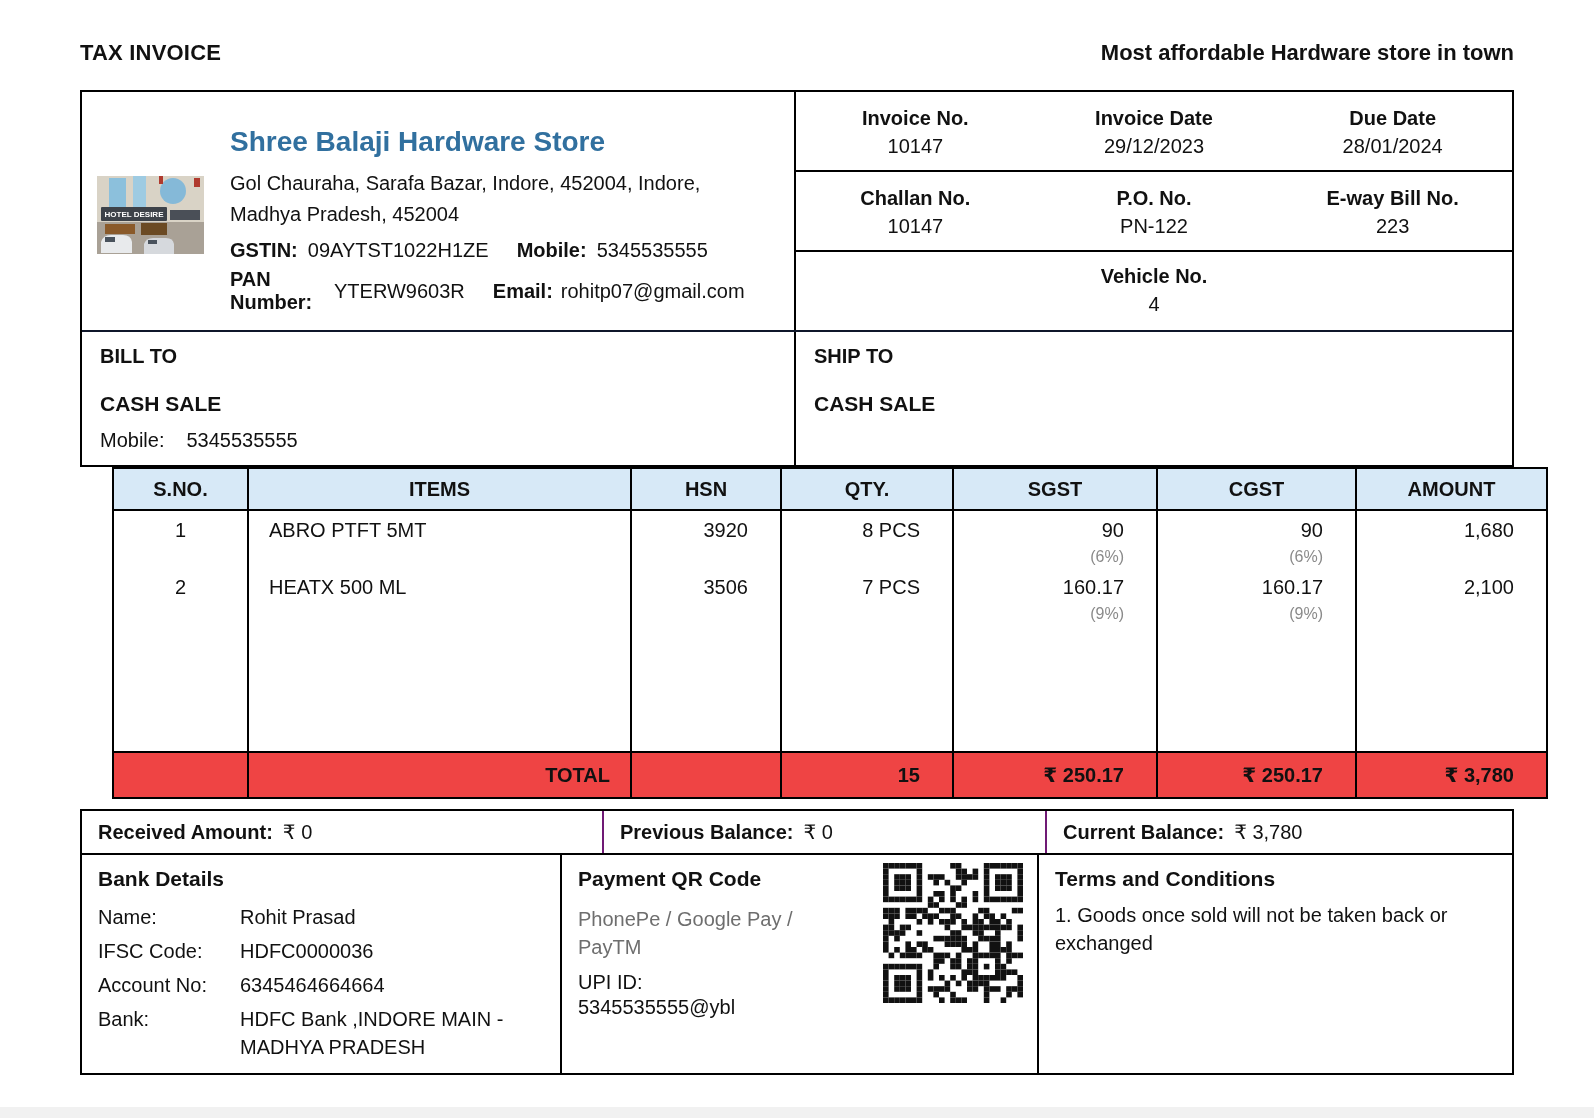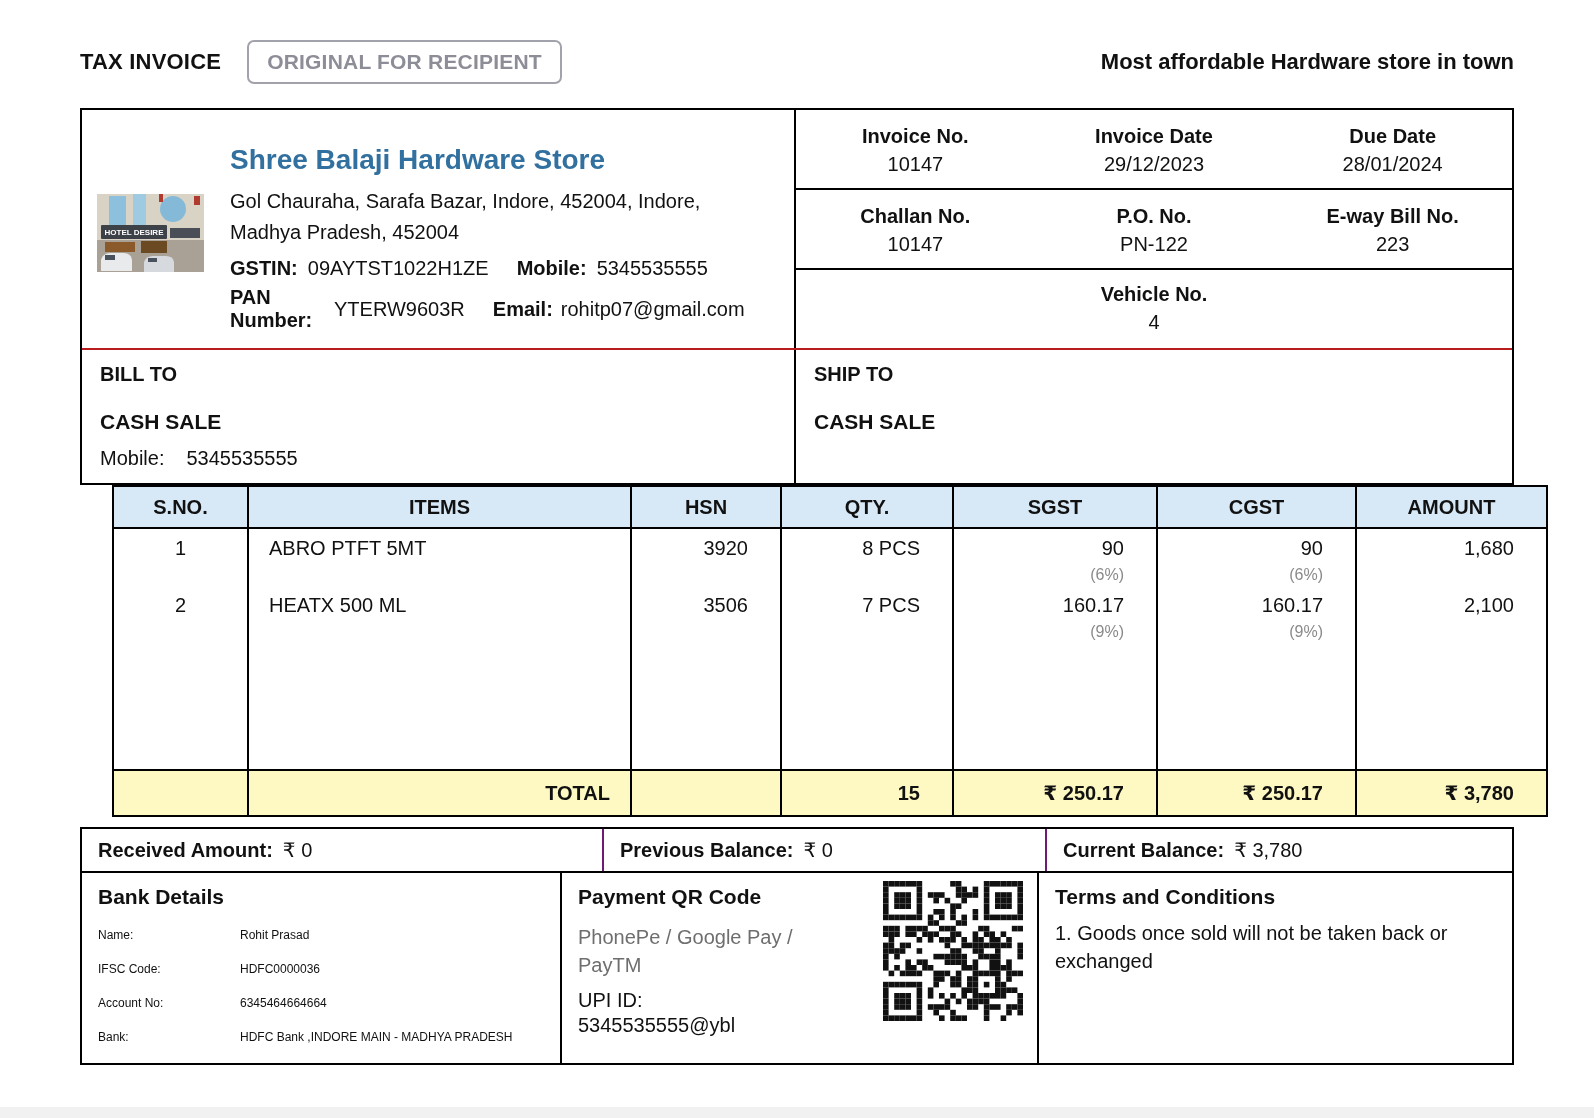--- a/index.html
+++ b/index.html
@@ -38,21 +38,21 @@
   .seller-line .val { margin-left:10px; }
   .seller-line .lbl2 { font-weight:bold; margin-left:28px; }
   .pan-lbl { font-weight:bold; width:94px; line-height:23px; font-size:20px; }
   .meta-pane { border-left:2px solid #000; display:grid; grid-template-rows:80px 80px 1fr; }
   .meta-row { display:grid; grid-template-columns:1fr 1fr 1fr; border-bottom:2px solid #000; }
   .meta-cell { text-align:center; padding-top:15px; }
   .meta-label { font-size:20px; font-weight:bold; }
   .meta-value { font-size:20px; margin-top:5px; }
   .vehicle-cell { text-align:center; padding-top:13px;border-radius:21px; }
 
-  .party-section { display:grid; grid-template-columns:712px 1fr; border-top:2px solid #b91c1c; min-height:120px; }
+  .party-section { display:grid; grid-template-columns:712px 1fr; border-top:2px solid #0f172a; min-height:120px; }
   .party-cell { padding:13px 18px; }
   .party-cell.ship { border-left:2px solid #000; }
   .party-heading { font-size:20px; font-weight:bold; }
   .party-name { font-size:21px; font-weight:bold; margin-top:24px; }
   .party-mobile { display:flex; font-size:20px; margin-top:13px; }
   .party-mobile .val { margin-left:22px; }
 
   
   table.items { margin:0 112px; width:1434px; border-collapse:collapse; border:2px solid #000; table-layout:fixed; }
   table.items th {
@@ -60,54 +60,53 @@
     height:42px; border:2px solid #000; text-align:center;
   }
   table.items td { border-left:2px solid #000; border-right:2px solid #000; vertical-align:top; font-size:20px; }
   tr.item-row td { padding-top:8px; height:58px; }
   td.c-center { text-align:center; }
   td.c-left { text-align:left; padding-left:20px; }
   td.c-right { text-align:right; padding-right:32px; }
   .pct { color:#8a8a8a; font-size:16px; margin-top:6px; }
   tr.filler-row td { height:126px; }
   tr.total-row td {
-    background:#fef9c3; border-top:2px solid #000;
+    background:#ef4444; border-top:2px solid #000;
     font-weight:bold; height:46px; vertical-align:middle; padding-top:0;
   }
 
   
   .boxB { margin:10px 80px 0 80px; border:2px solid #000; }
   .summary-row { display:grid; grid-template-columns:520px 443px 1fr; border-bottom:2px solid #000; }
   .summary-cell { padding:9px 16px; display:flex; align-items:baseline; font-size:20px; }
   .summary-cell + .summary-cell { border-left:2px solid #701a75; }
   .summary-cell .lbl { font-weight:bold; }
   .summary-cell .val { margin-left:10px; }
   .bottom-row { display:grid; grid-template-columns:478px 477px 1fr; min-height:188px; }
   .bottom-cell { padding:12px 16px; }
   .bottom-cell + .bottom-cell { border-left:2px solid #000; }
   .section-heading { font-size:21px; font-weight:bold; }
-  .bank-rows { margin-top:12px; display:grid; grid-template-columns:142px 1fr; row-gap:6px; font-size:12px; line-height:28px; }
+  .bank-rows { margin-top:12px; display:grid; grid-template-columns:142px 1fr; row-gap:6px; font-size:20px; line-height:28px; }
   .payment-cell { position:relative; }
   .payment-apps { margin-top:14px; color:#6e6e6e; font-size:20px; line-height:28px; width:250px; }
   .upi-label { margin-top:10px; font-size:20px; }
   .upi-value { font-size:20px; margin-top:2px; }
   .qr-wrap { position:absolute; right:14px; top:8px; width:140px; height:140px; background:#fff; }
   .qr-wrap svg { width:140px; height:140px; fill:#111; }
   .terms-body { margin-top:10px; font-size:20px; line-height:28px; padding-right:8px; }
 
   .bottom-strip { position:absolute; left:0; right:0; bottom:0; height:11px; background:#f1f1f1; }
 </style>
 </head>
 <body>
 
 <div class="page">
 
   <div class="header-row">
     <div class="doc-title">TAX INVOICE</div>
-    <div class="copy-badge">ORIGINAL FOR RECIPIENT</div>
     <div class="tagline">Most affordable Hardware store in town</div>
   </div>
 
   <div class="boxA">
     <div class="top-section">
 
       <div class="seller-pane">
         <svg class="logo" viewBox="0 0 107 78">
           <rect width="107" height="78" fill="#e9e7e2"></rect>
           <rect x="0" y="0" width="107" height="46" fill="#d9d3c6"></rect>

